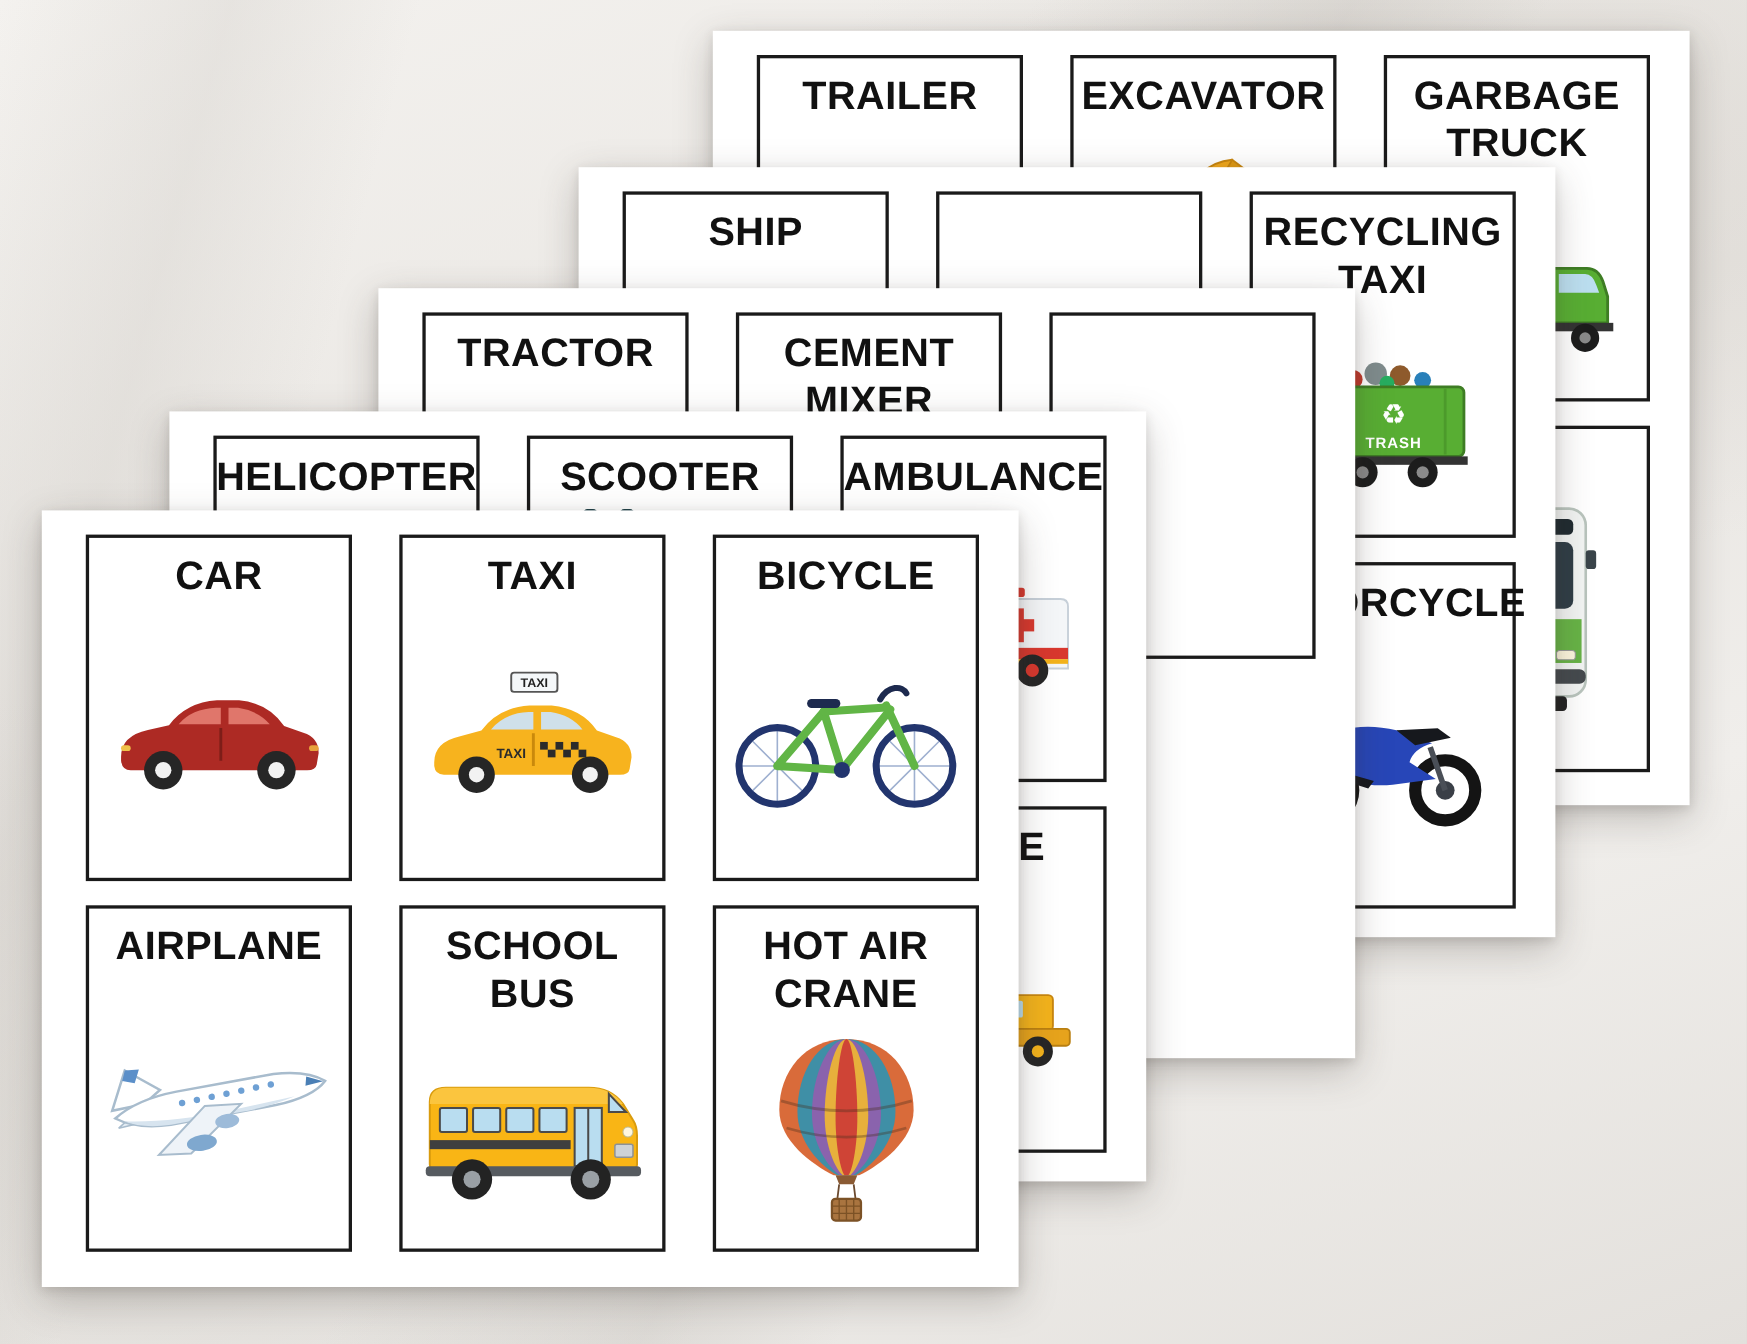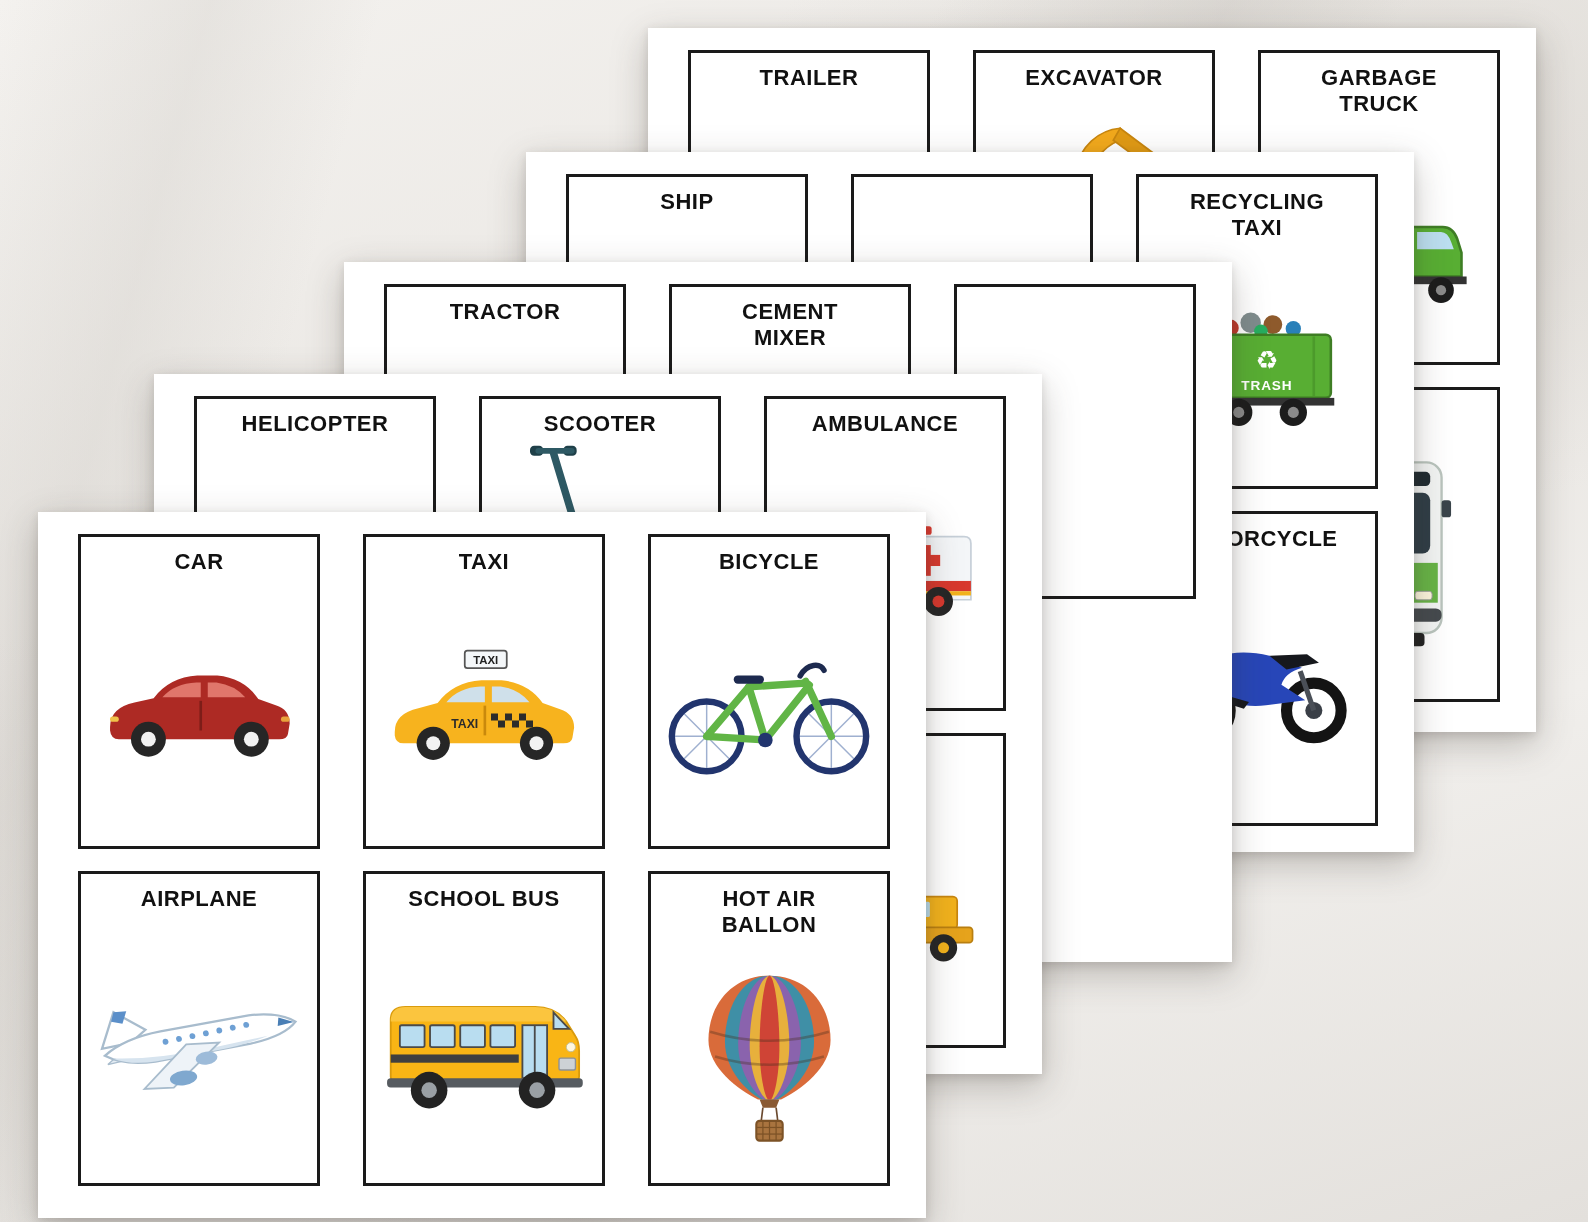--- a/index.html
+++ b/index.html
@@ -13,31 +13,31 @@
       radial-gradient(ellipse 760px 640px at 8% 88%, rgba(206,202,196,.5), rgba(255,255,255,0) 70%),
       linear-gradient(160deg,#f4f2ef,#e8e5e1 45%,#f0eeeb 70%,#e3e0dc);
   }
   .page{
     position:absolute;width:888px;height:700px;background:#ffffff;
     box-sizing:border-box;padding:22px 36px 26px 40px;
     display:grid;grid-template-columns:repeat(3,242px);grid-template-rows:315px 315px;
     column-gap:43px;row-gap:22px;
     box-shadow:0 12px 34px rgba(60,55,48,.28), 0 3px 9px rgba(60,55,48,.16);
   }
-  .page-1{left:38px;top:512px;z-index:5;height:706px;}
+  .page-1{left:38px;top:464px;z-index:5;height:706px;}
   .page-2{left:154px;top:374px;z-index:4;}
   .page-3{left:344px;top:262px;z-index:3;}
   .page-4{left:526px;top:152px;z-index:2;}
   .page-5{left:648px;top:28px;z-index:1;height:704px;}
   .card{
     border:3px solid #1a1a1a;background:#fff;box-sizing:border-box;
     display:flex;flex-direction:column;align-items:center;padding:12px 8px 8px;
   }
   .card-label{
-    font-weight:bold;font-size:22px;line-height:1.2;color:#111;
+    font-weight:bold;font-size:36px;line-height:1.2;color:#111;
     text-align:center;white-space:pre-line;letter-spacing:.5px;min-height:10px;
   }
   .card-img{flex:1;width:100%;display:flex;align-items:center;justify-content:center;overflow:visible;}
   svg{display:block;}
 </style>
 </head>
 <body>
 
 <div class="scene">
   <div class="marble"></div>
@@ -407,21 +407,21 @@
 <rect x="14" y="114" width="214" height="10" rx="4" fill="#565b60"></rect>
 <circle cx="60" cy="127" r="20" fill="#232323"></circle>
             <circle cx="60" cy="127" r="8.5" fill="#9aa0a5"></circle>
 <circle cx="178" cy="127" r="20" fill="#232323"></circle>
             <circle cx="178" cy="127" r="8.5" fill="#9aa0a5"></circle>
 </svg>
         </div>
       </div>
       <div class="card">
         <div class="card-label">HOT AIR
-BALLON</div>
+CRANE</div>
         <div class="card-img">
           <svg viewBox="0 0 200 212" width="165" height="175">
 <path d="M100 8 C54 8 26 44 26 86 C26 120 62 146 86 158 L114 158 C138 146 174 120 174 86 C174 44 146 8 100 8 Z" fill="#d96b3a"></path>
 <path d="M100 8 C68 8 46 46 46 88 C46 122 72 148 90 158 L110 158 C128 148 154 122 154 88 C154 46 132 8 100 8 Z" fill="#3f8fa6"></path>
 <path d="M100 8 C80 8 62 48 62 90 C62 124 80 150 93 158 L107 158 C120 150 138 124 138 90 C138 48 120 8 100 8 Z" fill="#8a63ad"></path>
 <path d="M100 8 C88 8 76 50 76 92 C76 126 88 152 96 158 L104 158 C112 152 124 126 124 92 C124 50 112 8 100 8 Z" fill="#e7b03c"></path>
 <path d="M100 8 C94 8 88 52 88 94 C88 128 94 154 98 158 L102 158 C106 154 112 128 112 94 C112 52 106 8 100 8 Z" fill="#cf4436"></path>
 <path d="M28 76 Q100 98 172 76" stroke="rgba(70,45,30,0.35)" stroke-width="3" fill="none"></path>
 <path d="M34 106 Q100 126 166 106" stroke="rgba(70,45,30,0.35)" stroke-width="3" fill="none"></path>
 <path d="M88 158 L112 158 L108 168 L92 168 Z" fill="#8a5a33"></path>

